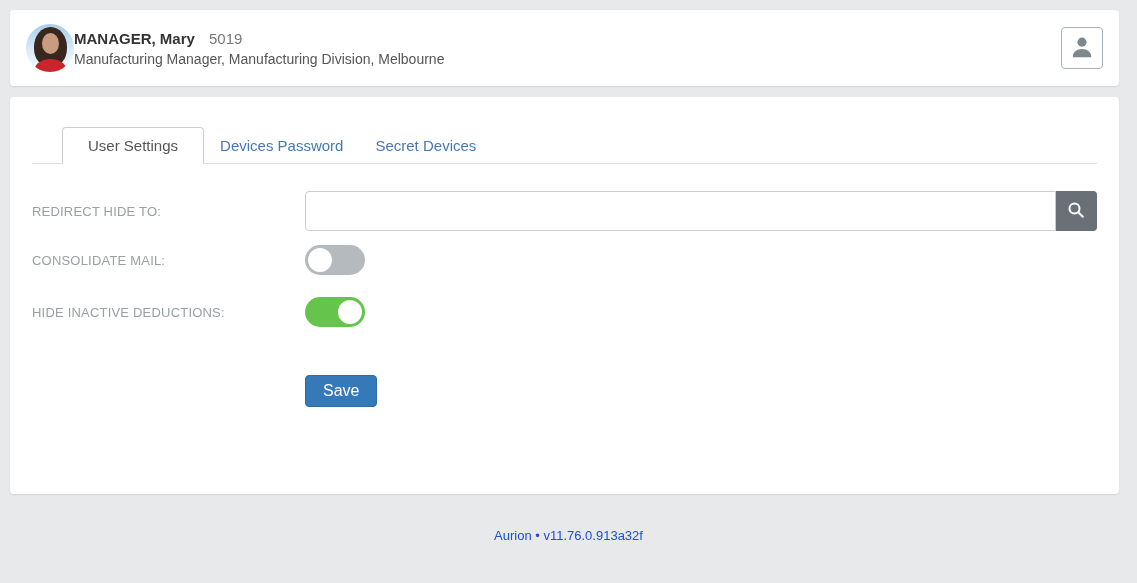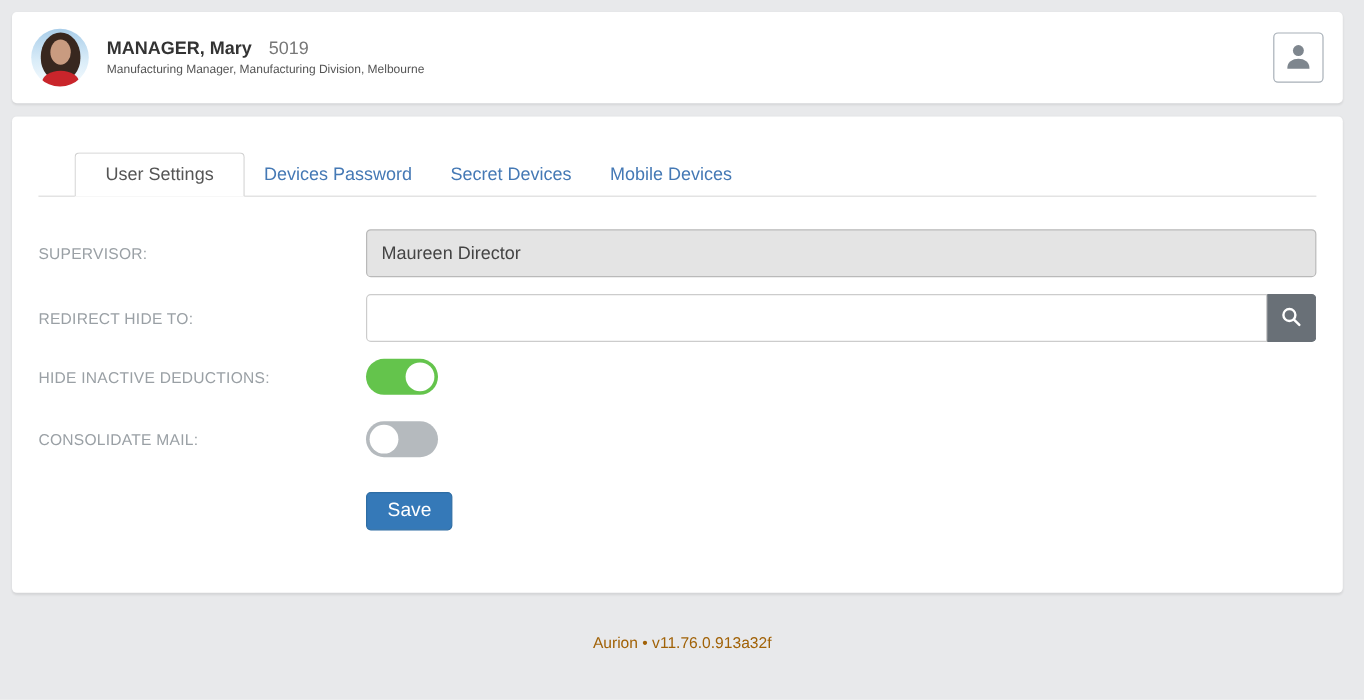--- a/index.html
+++ b/index.html
@@ -26,25 +26,25 @@
     width: 48px; height: 48px;
     flex: 0 0 48px;
     border-radius: 50%;
     overflow: hidden;
     position: relative;
     background: linear-gradient(180deg, #a9cde9 0%, #d9ecf8 55%, #f6fbfe 100%);
   }
   .avatar .hair  { position:absolute; top:3px;  left:8px;  width:33px; height:40px; background:#38271f; border-radius:50% 50% 46% 46%; }
   .avatar .face  { position:absolute; top:9px;  left:16px; width:17px; height:21px; background:#c99b80; border-radius:50%; }
   .avatar .shirt { position:absolute; bottom:-7px; left:9px; width:31px; height:20px; background:#c9252b; border-radius:50% 50% 0 0; }
-  .who { margin-left: 15px; }
+  .who { }
   .who-top { font-size: 15px; color: #333; }
   .who-name { font-weight: bold; }
   .who-num  { color: #777; margin-left: 10px; font-weight: normal; }
-  .who-sub  { font-size: 10px; color: #555; margin-top: 4px; }
+  .who-sub  { font-size: 14px; color: #555; margin-top: 4px; }
   .profile-btn {
     margin-left: auto;
     width: 42px; height: 42px;
     background: #fff;
     border: 1px solid #a8b0b8;
     border-radius: 4px;
     display: flex; align-items: center; justify-content: center;
     cursor: pointer;
     padding: 0;
   }
@@ -120,35 +120,35 @@
     padding: 0;
   }
   .toggle .knob {
     position: absolute; top: 3px; left: 3px;
     width: 24px; height: 24px;
     border-radius: 50%;
     background: #fff;
   }
   .toggle.on { background: #64c44c; }
   .toggle.on .knob { left: auto; right: 3px; }
-  .save-row { margin-top: 29px; margin-left: 273px; }
+  .save-row { margin-top: 48px; margin-left: 273px; }
   .save-btn {
     background: #3579b8;
     border: 1px solid #2e6da4;
     color: #fff;
     font-size: 16px;
     font-family: inherit;
     padding: 6px 17px;
     border-radius: 4px;
     cursor: pointer;
   }
   
   .footer {
     text-align: center;
-    color: #a16207;
+    color: #1d4ed8;
     font-size: 13px;
     padding: 34px 0 20px;
   }
 </style>
 </head>
 <body>
 
 <div class="card header-card">
   <div class="avatar">
     <div class="hair"></div>
@@ -170,67 +170,60 @@
       </svg>
     </span>
   </button>
 </div>
 
 <div class="card main-card">
   <div class="tabs">
     <button class="tab active">User Settings</button>
     <button class="tab">Devices Password</button>
     <button class="tab">Secret Devices</button>
-    <button class="tab">Mobile Devices</button>
   </div>
 
   <div class="form">
 
-    <div class="form-row">
-      <div class="form-label">SUPERVISOR:</div>
-      <div class="form-control">
-        <input class="text-input" type="text" disabled="" value="Maureen Director" style="">
-      </div>
-    </div>
 
     <div class="form-row">
       <div class="form-label">REDIRECT HIDE TO:</div>
       <div class="form-control">
         <div class="input-group">
           <input class="text-input" type="text" value="" style="">
           <button class="search-btn">
             <span>
               <svg width="18" height="18" viewBox="0 0 18 18" aria-hidden="true">
                 <circle cx="7.5" cy="7.5" r="5" fill="none" stroke="#fff" stroke-width="2"></circle>
                 <line x1="11.3" y1="11.3" x2="15.8" y2="15.8" stroke="#fff" stroke-width="2" stroke-linecap="round"></line>
               </svg>
             </span>
           </button>
         </div>
       </div>
     </div>
 
     <div class="form-row toggle-row">
+      <div class="form-label">CONSOLIDATE MAIL:</div>
+      <div class="form-control">
+        <button class="toggle">
+          <span class="knob"></span>
+        </button>
+      </div>
+    </div>
+
+    <div class="form-row toggle-row">
       <div class="form-label">HIDE INACTIVE DEDUCTIONS:</div>
       <div class="form-control">
         <button class="toggle on">
           <span class="knob"></span>
         </button>
       </div>
     </div>
 
-    <div class="form-row toggle-row">
-      <div class="form-label">CONSOLIDATE MAIL:</div>
-      <div class="form-control">
-        <button class="toggle">
-          <span class="knob"></span>
-        </button>
-      </div>
-    </div>
-
     <div class="save-row">
       <button class="save-btn">Save</button>
     </div>
 
   </div>
 </div>
 
 <div class="footer">Aurion • v11.76.0.913a32f</div>
 
 </body></html>

